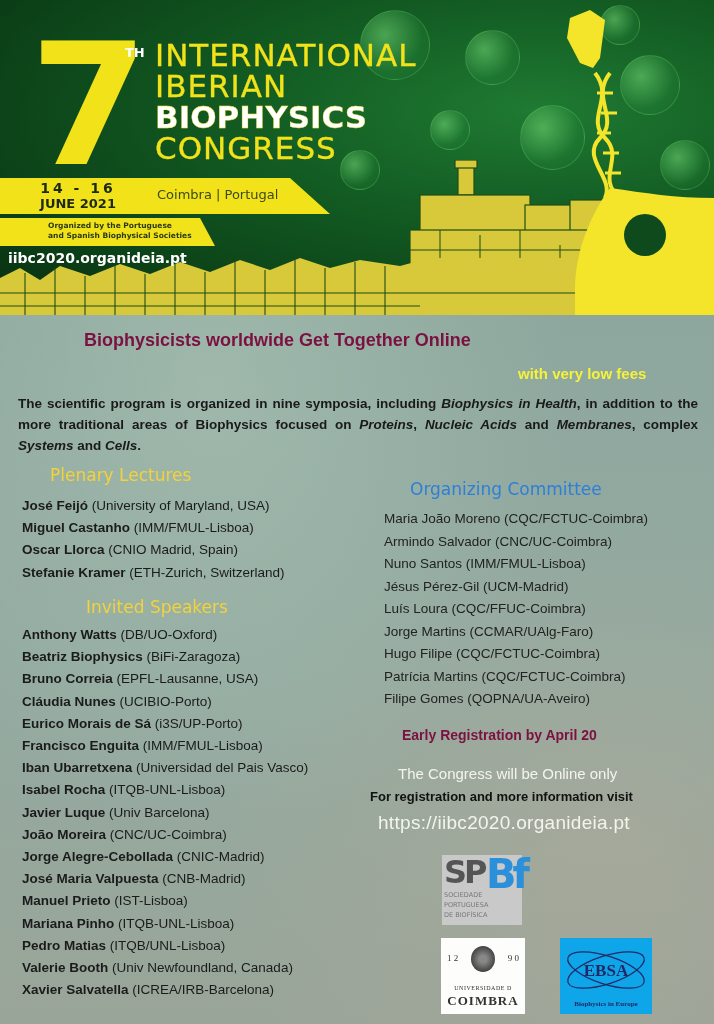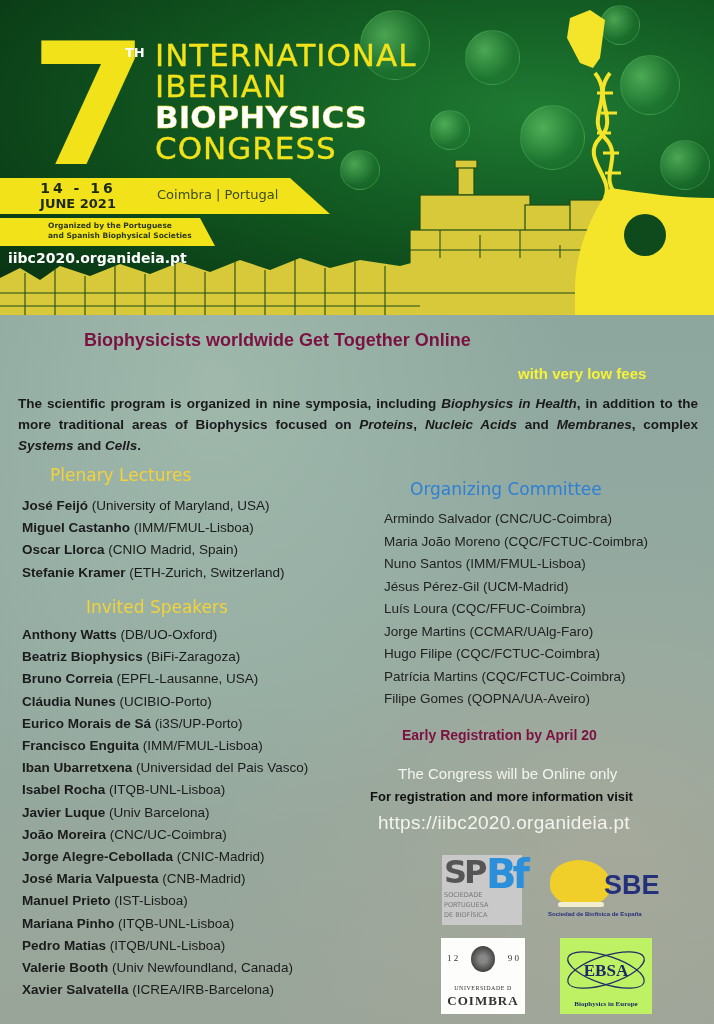--- a/index.html
+++ b/index.html
@@ -143,21 +143,21 @@
   .sbe .sub { position: absolute; left: 2px; top: 51px; font-size: 6px; color: #24307a; font-weight: bold; white-space: nowrap; }
   .coimbra {
     left: 441px; top: 623px; width: 84px; height: 76px; background: #fdfdfb;
     font-family: "Liberation Serif", serif; color: #333; text-align: center;
   }
   .coimbra .yr { position: absolute; top: 15px; left: 6px; right: 6px; font-size: 9px; display: flex; justify-content: space-between; }
   .coimbra .seal { position: absolute; left: 30px; top: 8px; width: 24px; height: 26px; border-radius: 50%; background: radial-gradient(circle, #888 20%, #444 70%, #666); }
   .coimbra .u1 { position: absolute; left: 0; right: 0; top: 47px; font-size: 6px; letter-spacing: 0.5px; }
   .coimbra .u2 { position: absolute; left: 0; right: 0; top: 55px; font-size: 13px; font-weight: bold; letter-spacing: 1px; }
   .ebsa {
-    left: 560px; top: 938px; width: 92px; height: 76px; background: #bef264;
+    left: 560px; top: 938px; width: 92px; height: 76px; background: #0ea5e9;
     font-family: "Liberation Serif", serif; text-align: center;
   }
   .ebsa .txt { position: absolute; left: 0; right: 0; top: 23px; font-size: 17px; font-weight: bold; color: #1f2a66; }
   .ebsa .sub { position: absolute; left: 0; right: 0; top: 62px; font-size: 7px; font-weight: bold; color: #1f2a66; }
   .ebsa svg { position: absolute; left: 4px; top: 4px; }
 </style>
 </head>
 <body>
 
 <div class="header">
@@ -254,22 +254,22 @@
     <li><span class="nm">José Maria Valpuesta</span><span> (CNB-Madrid)</span></li>
     <li><span class="nm">Manuel Prieto</span><span> (IST-Lisboa)</span></li>
     <li><span class="nm">Mariana Pinho</span><span> (ITQB-UNL-Lisboa)</span></li>
     <li><span class="nm">Pedro Matias</span><span> (ITQB/UNL-Lisboa)</span></li>
     <li><span class="nm">Valerie Booth</span><span> (Univ Newfoundland, Canada)</span></li>
     <li><span class="nm">Xavier Salvatella</span><span> (ICREA/IRB-Barcelona)</span></li>
   </ul>
 
   <div class="section-title blue" style="left:410px;top:164px;">Organizing Committee</div>
   <ul class="list org" style="left:384px;top:193px;">
+    <li>Maria João Moreno (CQC/FCTUC-Coimbra)</li>
     <li>Armindo Salvador (CNC/UC-Coimbra)</li>
-    <li>Maria João Moreno (CQC/FCTUC-Coimbra)</li>
     <li>Nuno Santos (IMM/FMUL-Lisboa)</li>
     <li>Jésus Pérez-Gil (UCM-Madrid)</li>
     <li>Luís Loura (CQC/FFUC-Coimbra)</li>
     <li>Jorge Martins (CCMAR/UAlg-Faro)</li>
     <li>Hugo Filipe (CQC/FCTUC-Coimbra)</li>
     <li>Patrícia Martins (CQC/FCTUC-Coimbra)</li>
     <li>Filipe Gomes (QOPNA/UA-Aveiro)</li>
   </ul>
 
   <div class="early">Early Registration by April 20</div>
@@ -280,26 +280,20 @@
   <div class="logo spbf">
     <span class="sp">SP</span>
     <span class="bf">Bf</span>
     <div class="small">
       <div>SOCIEDADE</div>
       <div>PORTUGUESA</div>
       <div>DE BIOFÍSICA</div>
     </div>
   </div>
 
-  <div class="logo sbe">
-    <div class="blob"></div>
-    <div class="blob-base"></div>
-    <div class="txt">SBE</div>
-    <div class="sub">Sociedad de Biofísica de España</div>
-  </div>
 
   <div class="logo coimbra">
     <div class="yr">
       <span>1 2</span>
       <span>9 0</span>
     </div>
     <div class="seal"></div>
     <div class="u1">UNIVERSIDADE D</div>
     <div class="u2">COIMBRA</div>
   </div>

